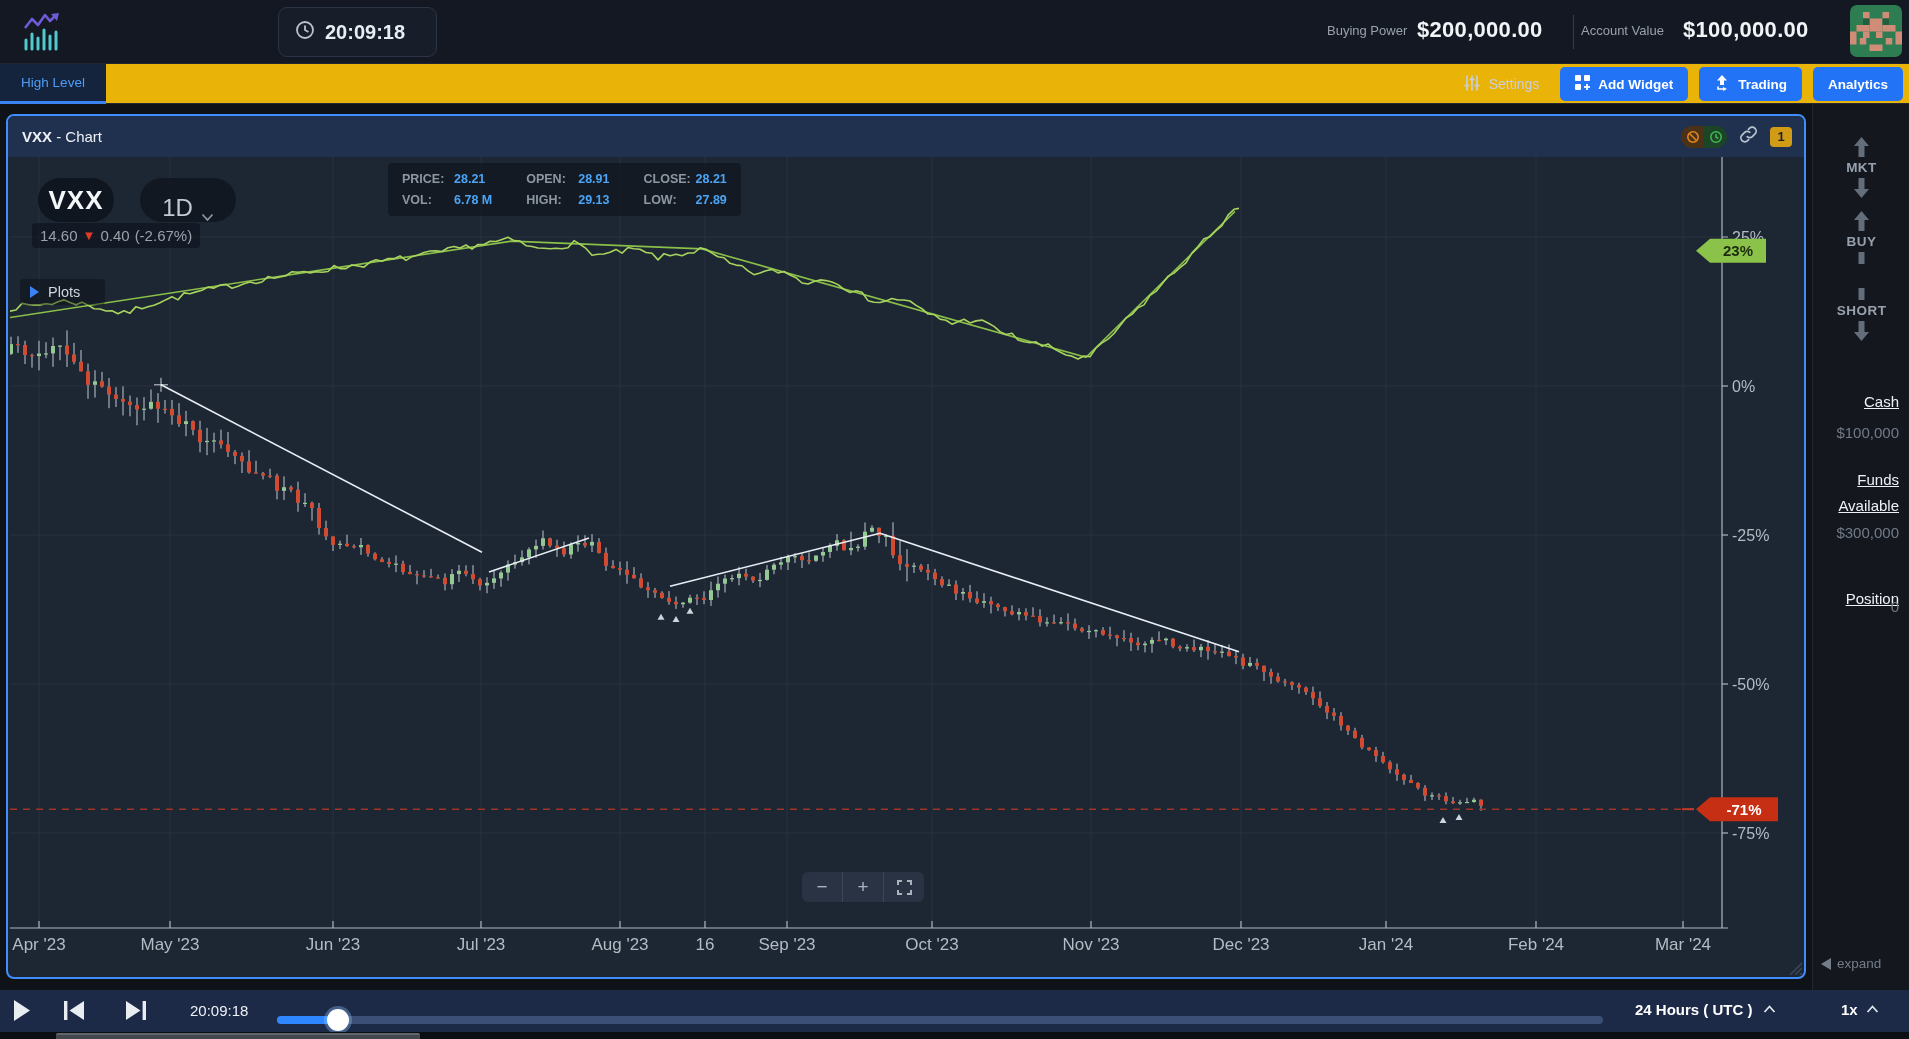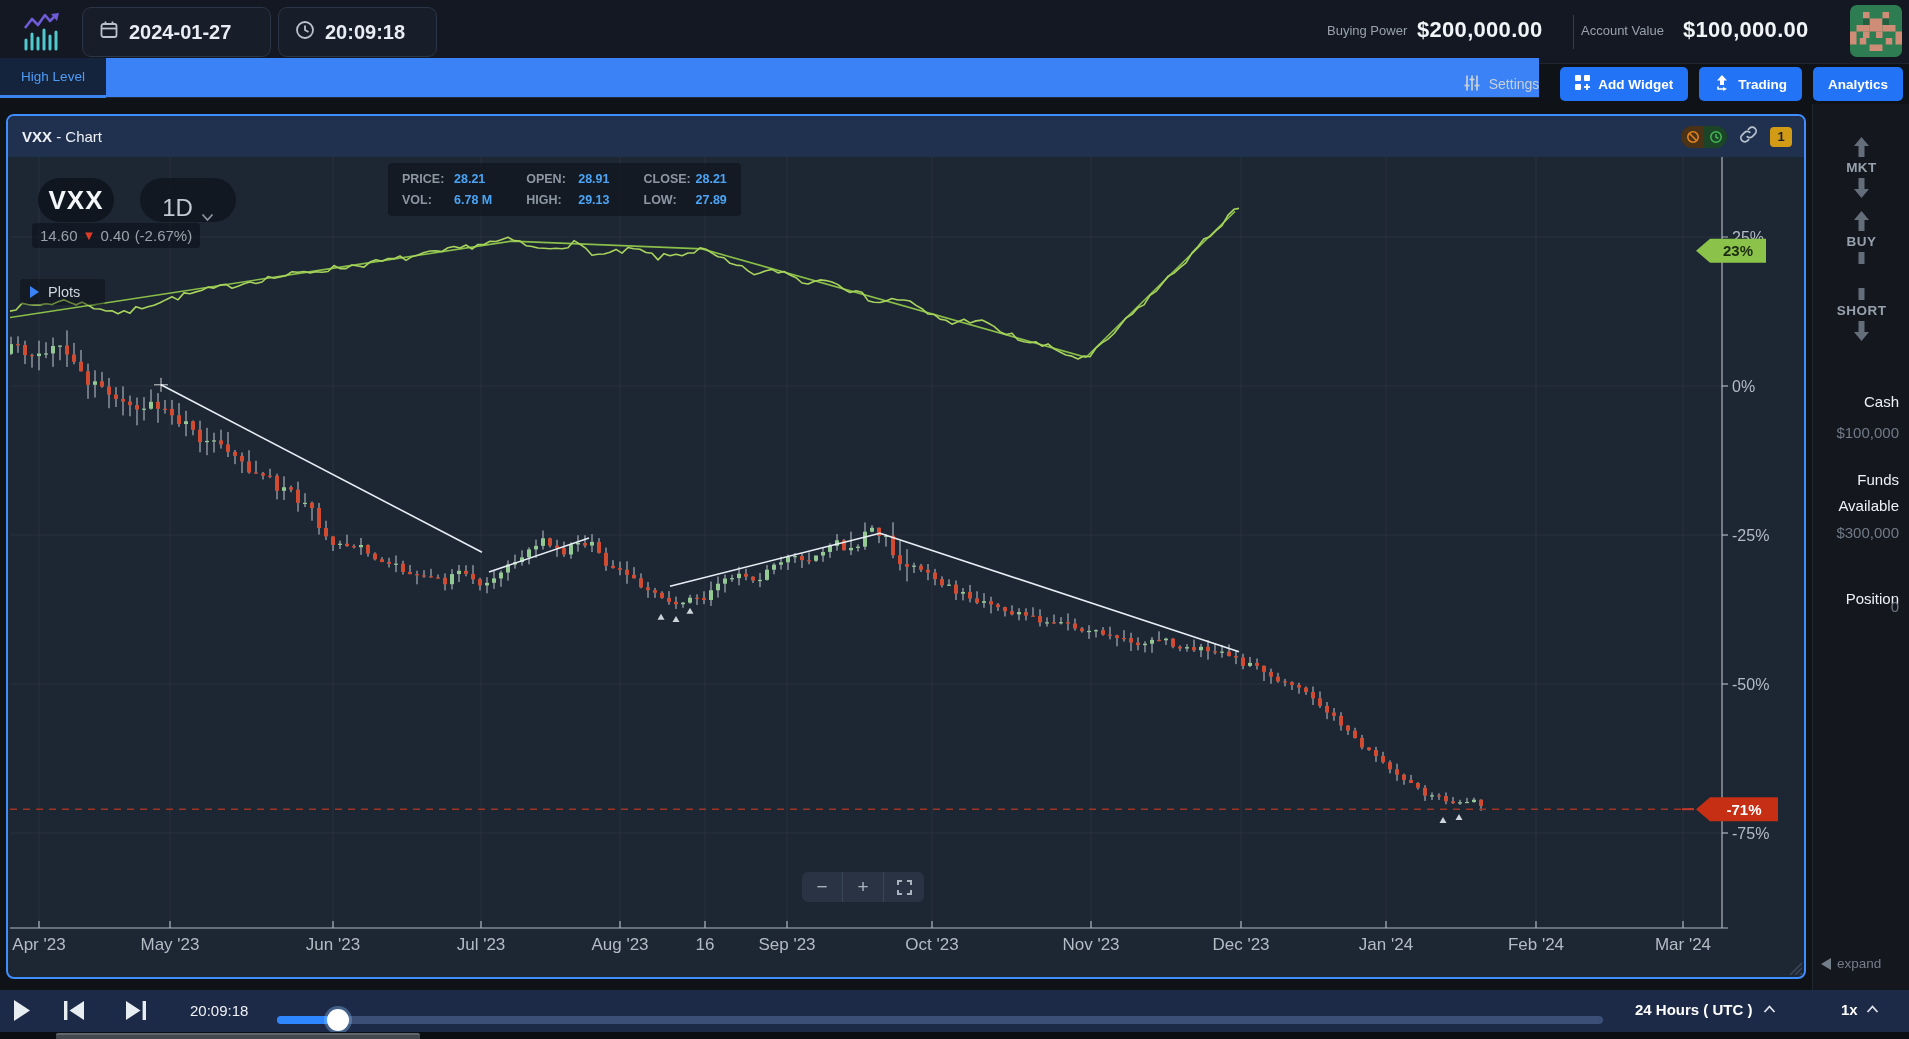--- a/index.html
+++ b/index.html
@@ -6,21 +6,21 @@
   *{box-sizing:border-box;font-family:"Liberation Sans",sans-serif;}
   #stage{position:relative;width:1909px;height:1039px;background:#0f1217;overflow:hidden;}
   .abs{position:absolute;}
   
   #topbar{left:0;top:0;width:1909px;height:64px;background:#141822;border-bottom:1px solid #1f2531;display:flex;align-items:center;}
   .pill{height:50px;border:1px solid #2c3545;background:#171d29;border-radius:9px;display:flex;align-items:center;gap:10px;padding:0 16px;color:#e8edf3;font-size:20px;font-weight:bold;cursor:pointer;}
   .tb-label{color:#98a1ae;font-size:13px;}
   .tb-value{color:#f2f5f8;font-size:22px;font-weight:bold;letter-spacing:.3px;}
   .tb-divider{width:1px;height:34px;background:#333c4a;}
   
-  #menubar{left:0;top:58px;width:1539px;height:40px;background:#3b82f6;border-bottom:1px solid #242a35;display:flex;align-items:center;}
+  #menubar{left:0;top:64px;width:1909px;height:40px;background:#eab308;border-bottom:1px solid #242a35;display:flex;align-items:center;}
   .tab-active{width:106px;height:40px;background:#14243d;border-bottom:3px solid #3c83f2;color:#4f9cf7;font-size:13.5px;display:flex;align-items:center;justify-content:center;cursor:pointer;}
   .mb-right{position:absolute;right:6px;top:64px;height:40px;display:flex;align-items:center;gap:11px;}
   .mb-settings{display:flex;align-items:center;gap:8px;color:#c8cfd9;font-size:14px;cursor:pointer;padding:0 10px;}
   .btn-blue{height:34px;background:#2273f5;border-radius:5px;color:#fff;font-size:13.5px;font-weight:bold;display:flex;align-items:center;gap:8px;padding:0 15px;cursor:pointer;}
   
   #widget{left:6px;top:114px;width:1800px;height:865px;border:2px solid #3f8efc;border-radius:8px;background:#1d2633;overflow:hidden;}
   #widget-header{position:absolute;left:0;top:0;width:100%;height:41px;background:#20304f;display:flex;align-items:center;justify-content:space-between;padding:0 12px 0 14px;}
   .w-title{color:#eef2f7;font-size:15px;}
   .w-title b{font-weight:bold;}
   .hdr-icons{display:flex;align-items:center;gap:11px;}
@@ -44,21 +44,21 @@
   .pi-value{color:#4ba4f5;font-size:12.5px;font-weight:bold;}
   .zoomctl{position:absolute;left:792px;top:715px;width:122px;height:30px;background:rgba(43,54,72,.85);border-radius:6px;display:flex;}
   .zc-btn{flex:1;display:flex;align-items:center;justify-content:center;color:#aab3bd;font-size:19px;cursor:pointer;}
   .zc-btn + .zc-btn{border-left:1px solid #3a4656;}
   .resize-handle{position:absolute;right:2px;bottom:2px;width:16px;height:16px;cursor:nwse-resize;}
   
   #sidebar{left:1812px;top:104px;width:97px;height:886px;background:#14171e;border-left:1px solid #22262e;}
   .sb-group{position:absolute;left:0;width:97px;display:flex;flex-direction:column;align-items:center;gap:3px;cursor:pointer;}
   .sb-word{color:#97a1ad;font-size:13.5px;font-weight:bold;letter-spacing:.5px;}
   .sb-right{position:absolute;right:10px;text-align:right;}
-  .sb-label{color:#eef1f6;font-size:15px;}
+  .sb-label{color:#eef1f6;font-size:15px;text-decoration:underline;}
   .sb-value{color:#717b88;font-size:15px;}
   .expand-row{position:absolute;left:8px;top:852px;display:flex;align-items:center;gap:6px;color:#747e8a;font-size:13.5px;cursor:pointer;}
   
   #playbar{left:0;top:990px;width:1909px;height:42px;background:#1c2947;}
   .pb-icon{position:absolute;cursor:pointer;}
   .pb-time{position:absolute;left:190px;top:12px;color:#eef1f5;font-size:15px;}
   .pb-track{position:absolute;left:277px;top:26px;width:1326px;height:8px;border-radius:4px;background:#3b4f77;cursor:pointer;}
   .pb-fill{position:absolute;left:0;top:0;height:8px;border-radius:4px;background:#2f87ff;}
   .pb-thumb{position:absolute;top:-7px;width:22px;height:22px;border-radius:50%;background:#fff;box-shadow:0 0 0 3px rgba(143,197,255,.35);cursor:grab;}
   .pb-hours{position:absolute;left:1635px;top:11px;display:flex;align-items:center;gap:10px;color:#fff;font-size:15px;font-weight:bold;cursor:pointer;}
@@ -81,31 +81,20 @@
             <line x1="10" y1="22" x2="10" y2="37"></line>
           <line x1="16" y1="26" x2="16" y2="37"></line>
             <line x1="22" y1="18" x2="22" y2="37"></line>
           <line x1="28" y1="24" x2="28" y2="37"></line>
             <line x1="34" y1="20" x2="34" y2="37"></line>
         </g>
         <polyline points="3,16 10,7 16,13 23,3 28,9 33,4" fill="none" stroke="#6f5bd8" stroke-width="2.6" stroke-linejoin="round"></polyline>
         <polygon points="29,2 37,1 35,9" fill="#6f5bd8"></polygon>
       </svg>
     </span>
-    <div class="pill abs" style="left:82px;top:7px;width:189px;">
-      <span>
-        <svg width="20" height="20" viewBox="0 0 20 20" fill="none" stroke="#b9c2cd" stroke-width="1.8">
-          <rect x="2.5" y="4" width="15" height="13" rx="2"></rect>
-            <line x1="2.5" y1="8.5" x2="17.5" y2="8.5"></line>
-          <line x1="6.5" y1="1.5" x2="6.5" y2="4.5"></line>
-            <line x1="13.5" y1="1.5" x2="13.5" y2="4.5"></line>
-        </svg>
-      </span>
-      <span>2024-01-27</span>
-    </div>
     <div class="pill abs" style="left:278px;top:7px;width:159px;">
       <span>
         <svg width="20" height="20" viewBox="0 0 20 20" fill="none" stroke="#b9c2cd" stroke-width="1.8">
           <circle cx="10" cy="10" r="8"></circle>
             <polyline points="10,5.5 10,10 13.5,12"></polyline>
         </svg>
       </span>
       <span>20:09:18</span>
     </div>
     <span class="tb-label abs" style="left:1327px;top:23px;">Buying Power</span>

